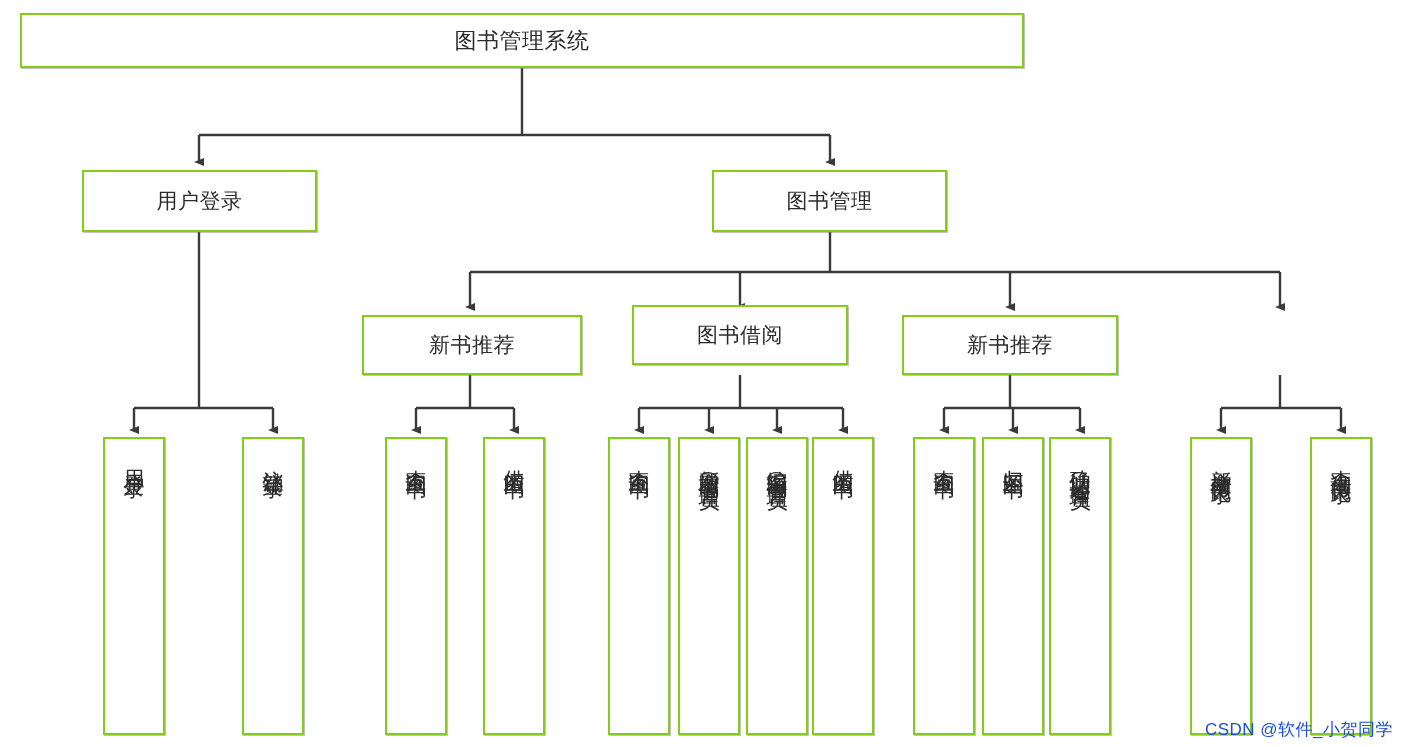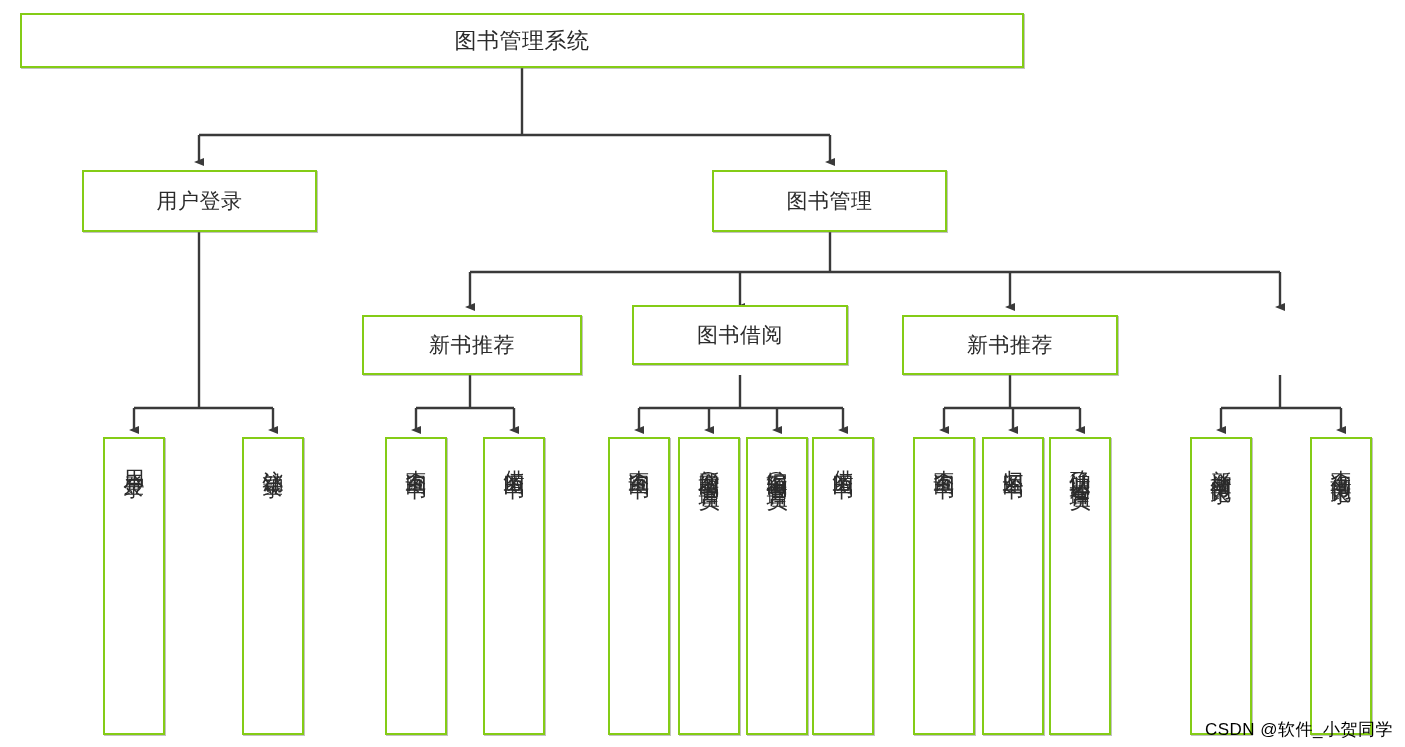--- a/index.html
+++ b/index.html
@@ -56,21 +56,21 @@
     font-size: 21px;
     letter-spacing: 3px;
     line-height: 1.15;
   }
   .node.root .label { font-size: 22px; }
   #watermark {
     position: absolute;
     right: 12px;
     bottom: 6px;
     font-size: 17px;
-    color: #000000;
+    color: #1d4ed8;
     white-space: nowrap;
     letter-spacing: 0.5px;
     user-select: none;
   }
 </style>
 </head>
 <body>
 
 <div id="diagram-canvas">
 

